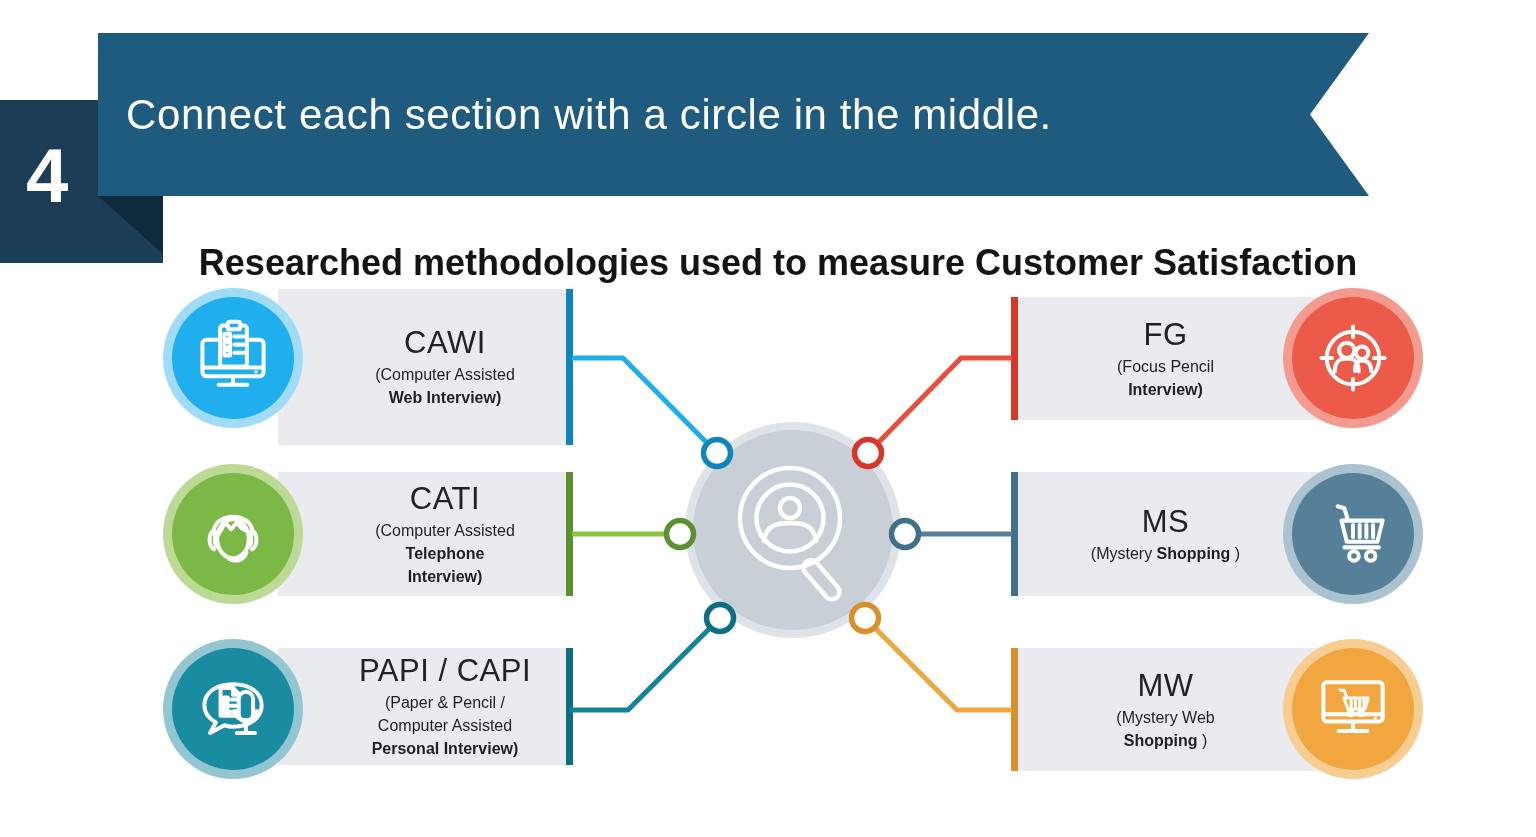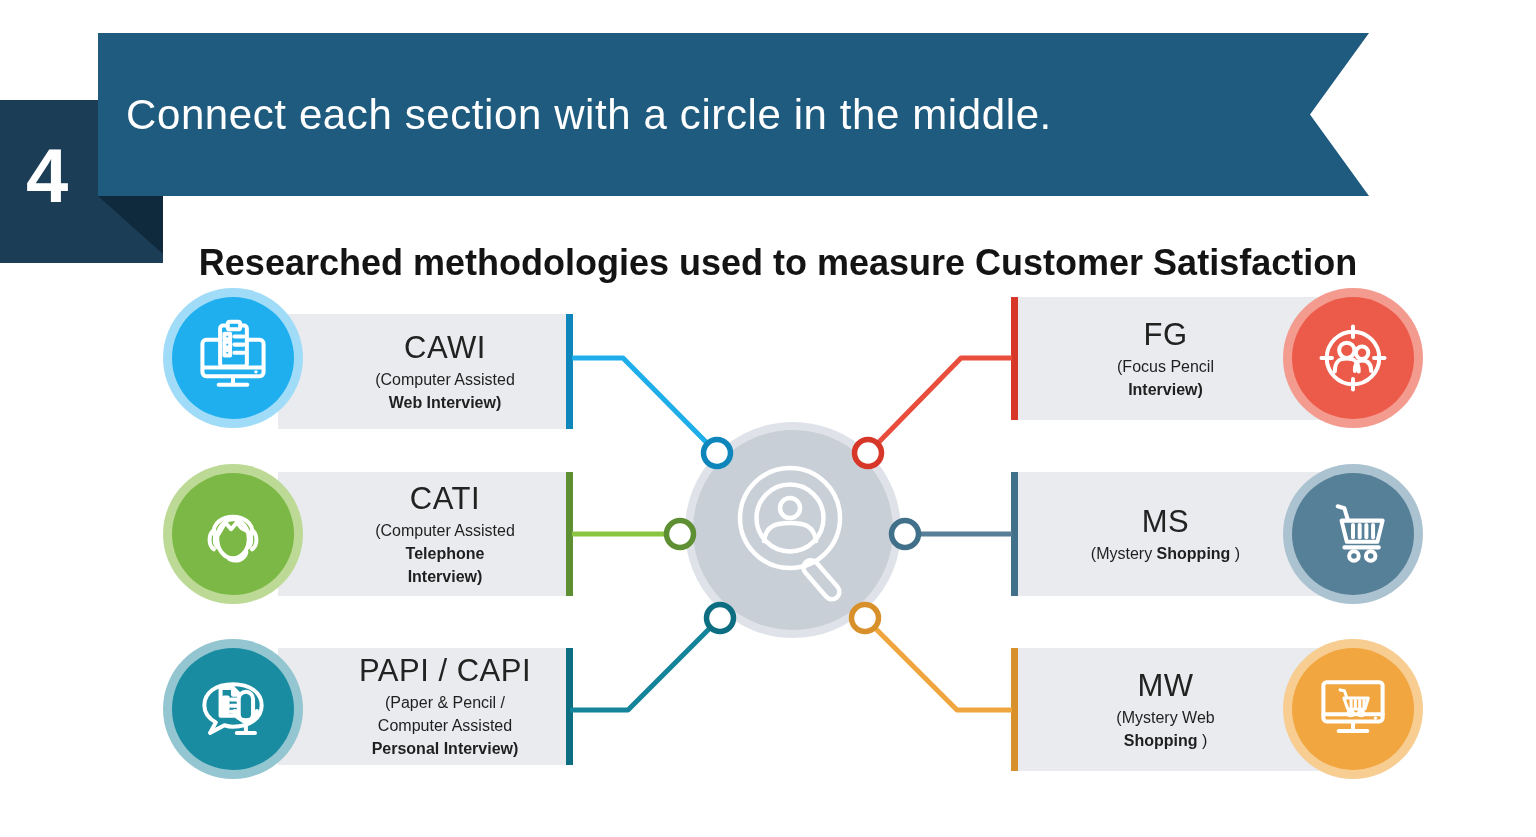--- a/index.html
+++ b/index.html
@@ -23,21 +23,21 @@
   .bar .accent{position:absolute;top:0;bottom:0;width:7px;background:var(--accent);}
   .bar.side-left .accent{right:-7px;}
   .bar.side-right .accent{left:-7px;}
   .bar-text{flex:1;display:flex;flex-direction:column;align-items:center;gap:2px;}
   .bar.side-left .bar-text{margin-left:46px;}
   .bar.side-right .bar-text{margin-right:42px;}
   .acronym{font-size:31px;color:#222;letter-spacing:0.5px;}
   .sub-line{font-size:16px;line-height:23px;color:var(--body_text);text-align:center;}
   .sub-line .b{font-weight:700;}
 
-  .bar-l1{left:278px;top:314px;width:288px;height:115px;}
+  .bar-l1{left:278px;top:289px;width:288px;height:156px;}
   .bar-l2{left:278px;top:472px;width:288px;height:124px;}
   .bar-l3{left:278px;top:648px;width:288px;height:117px;}
   .bar-r1{left:1018px;top:297px;width:337px;height:123px;}
   .bar-r2{left:1018px;top:472px;width:337px;height:124px;}
   .bar-r3{left:1018px;top:648px;width:337px;height:123px;}
 
   
   .badge{position:absolute;width:140px;height:140px;border-radius:50%;background:var(--ring);
          display:flex;align-items:center;justify-content:center;z-index:4;}
   .badge-inner{width:122px;height:122px;border-radius:50%;background:var(--main);

